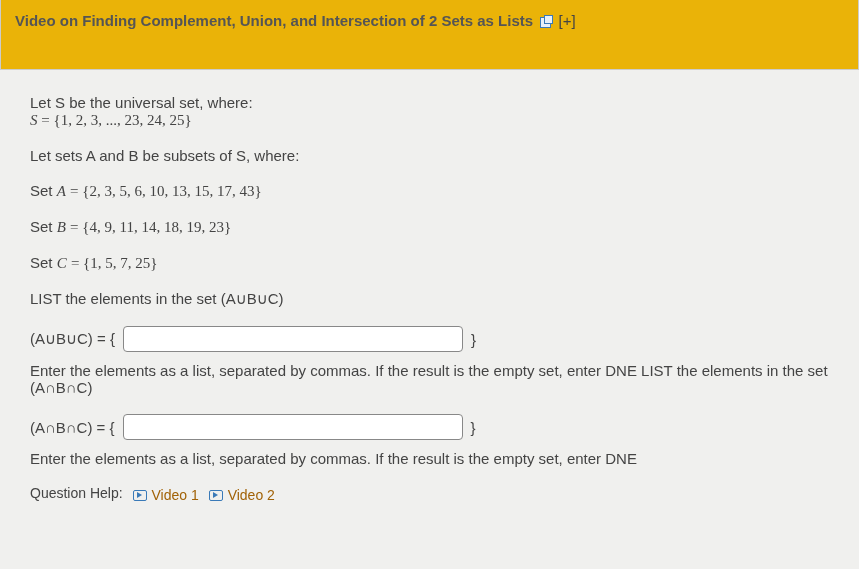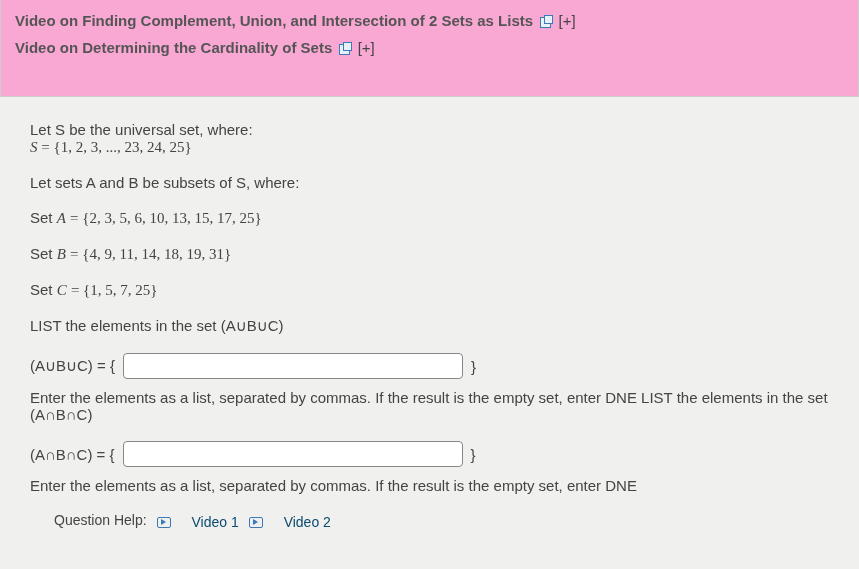--- a/index.html
+++ b/index.html
@@ -5,21 +5,21 @@
     * { box-sizing: border-box; }
     body {
       margin: 0;
       padding: 0;
       font-family: Verdana, Geneva, sans-serif;
       background: #f0f0ee;
       color: #333;
       width: 859px;
     }
     .video-box {
-      background: #f9a8d4;
+      background: #eab308;
       border: 1px solid #ccc;
       border-top: none;
       padding: 8px 14px 30px 14px;
     }
     .video-link {
       display: block;
       color: #555;
       font-weight: bold;
       font-size: 15px;
       margin: 4px 0 10px 0;
@@ -67,28 +67,27 @@
       border: 1px solid #888;
       border-radius: 4px;
       background: #fff;
       font-size: 14px;
       padding: 2px 6px;
     }
     .help-row {
       margin-top: 16px;
       font-size: 14px;
       color: #444;
-      margin-left: 24px;
     }
     .help-link {
-      color: #0c4a6e;
+      color: #a16207;
       margin-left: 6px;
       display: inline-flex;
       align-items: center;
-      gap: 21px;
+      gap: 5px;
     }
     .play-icon {
       display: inline-flex;
       width: 14px;
       height: 11px;
       border: 1px solid #3a7ab8;
       border-radius: 2px;
       align-items: center;
       justify-content: center;
     }
@@ -104,45 +103,40 @@
   </style>
 </head>
 <body>
 
 <div class="video-box">
   <span class="video-link">
     <span>Video on Finding Complement, Union, and Intersection of 2 Sets as Lists</span>
     <span class="popup-icon"></span>
     <span class="plus">[+]</span>
   </span>
-  <span class="video-link">
-    <span>Video on Determining the Cardinality of Sets</span>
-    <span class="popup-icon"></span>
-    <span class="plus">[+]</span>
-  </span>
 </div>
 
 <div class="question">
 
   <p>
     <span class="bold">Let S be the universal set, where:</span><br>
     <span class="math eq-line"><span class="math">S</span> <span class="mathset">= {1, 2, 3, ..., 23, 24, 25}</span></span>
   </p>
 
   <p class="bold">Let sets A and B be subsets of S, where:</p>
 
   <p>
     <span>Set </span>
-    <span class="math">A</span> <span class="mathset">= {2, 3, 5, 6, 10, 13, 15, 17, 25}</span>
+    <span class="math">A</span> <span class="mathset">= {2, 3, 5, 6, 10, 13, 15, 17, 43}</span>
     
   </p>
 
   <p>
     <span>Set </span>
-    <span class="math">B</span> <span class="mathset">= {4, 9, 11, 14, 18, 19, 31}</span>
+    <span class="math">B</span> <span class="mathset">= {4, 9, 11, 14, 18, 19, 23}</span>
     
   </p>
 
   <p>
     <span>Set </span>
     <span class="math">C</span> <span class="mathset">= {1, 5, 7, 25}</span>
     
   </p>
 
   <p>LIST the elements in the set (A∪B∪C)</p>

